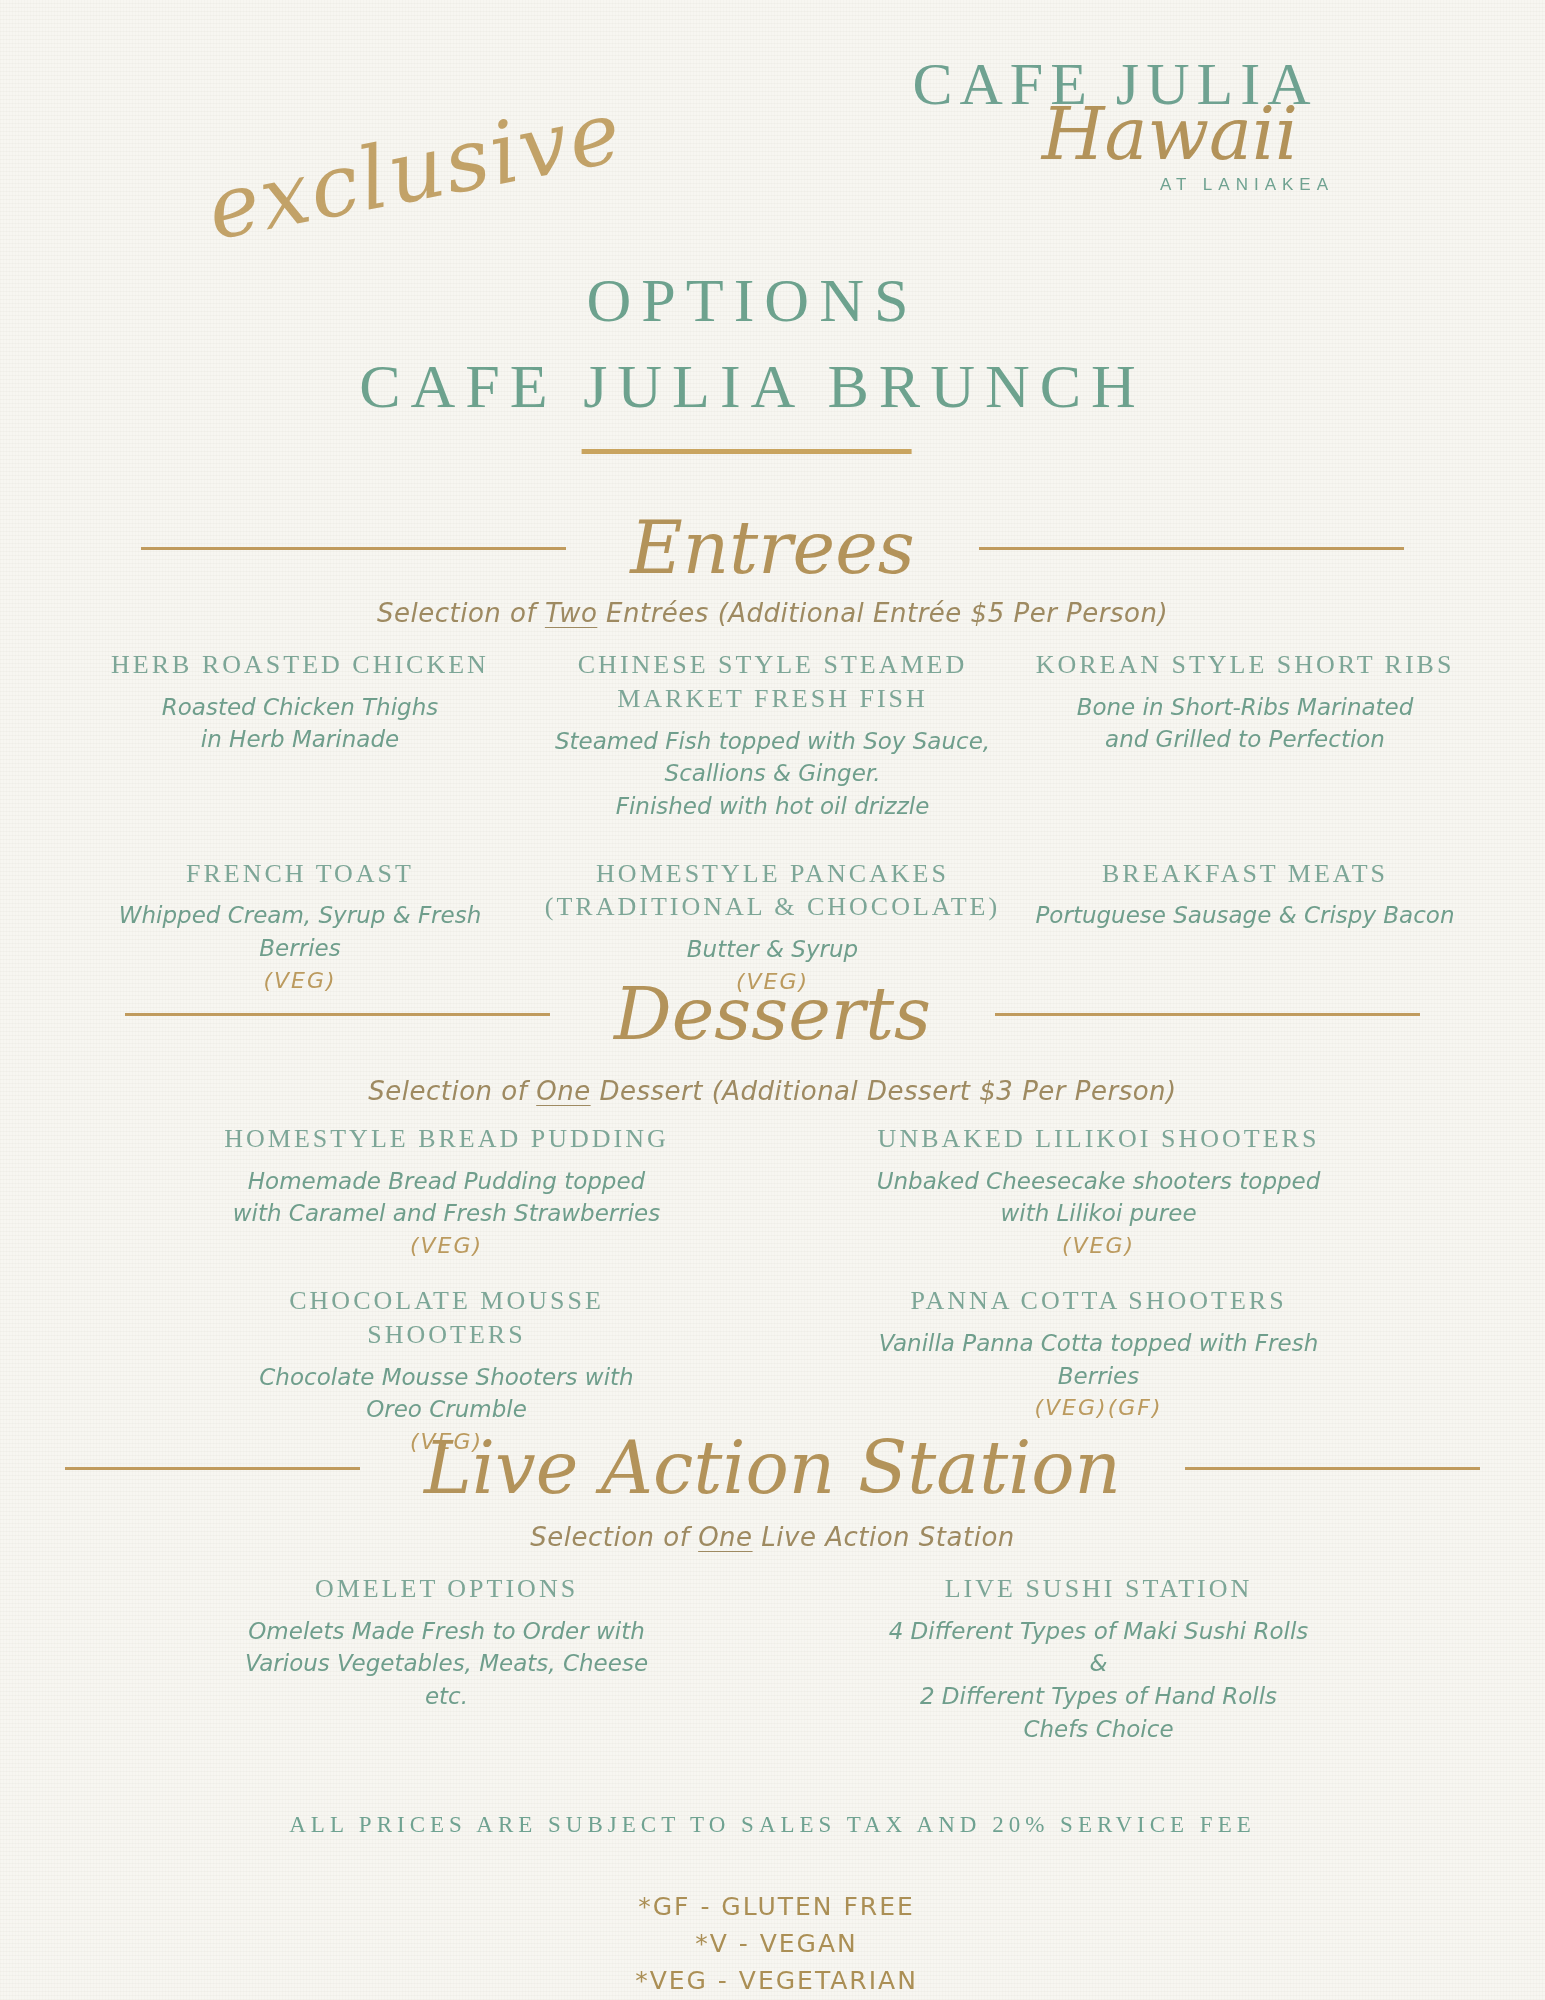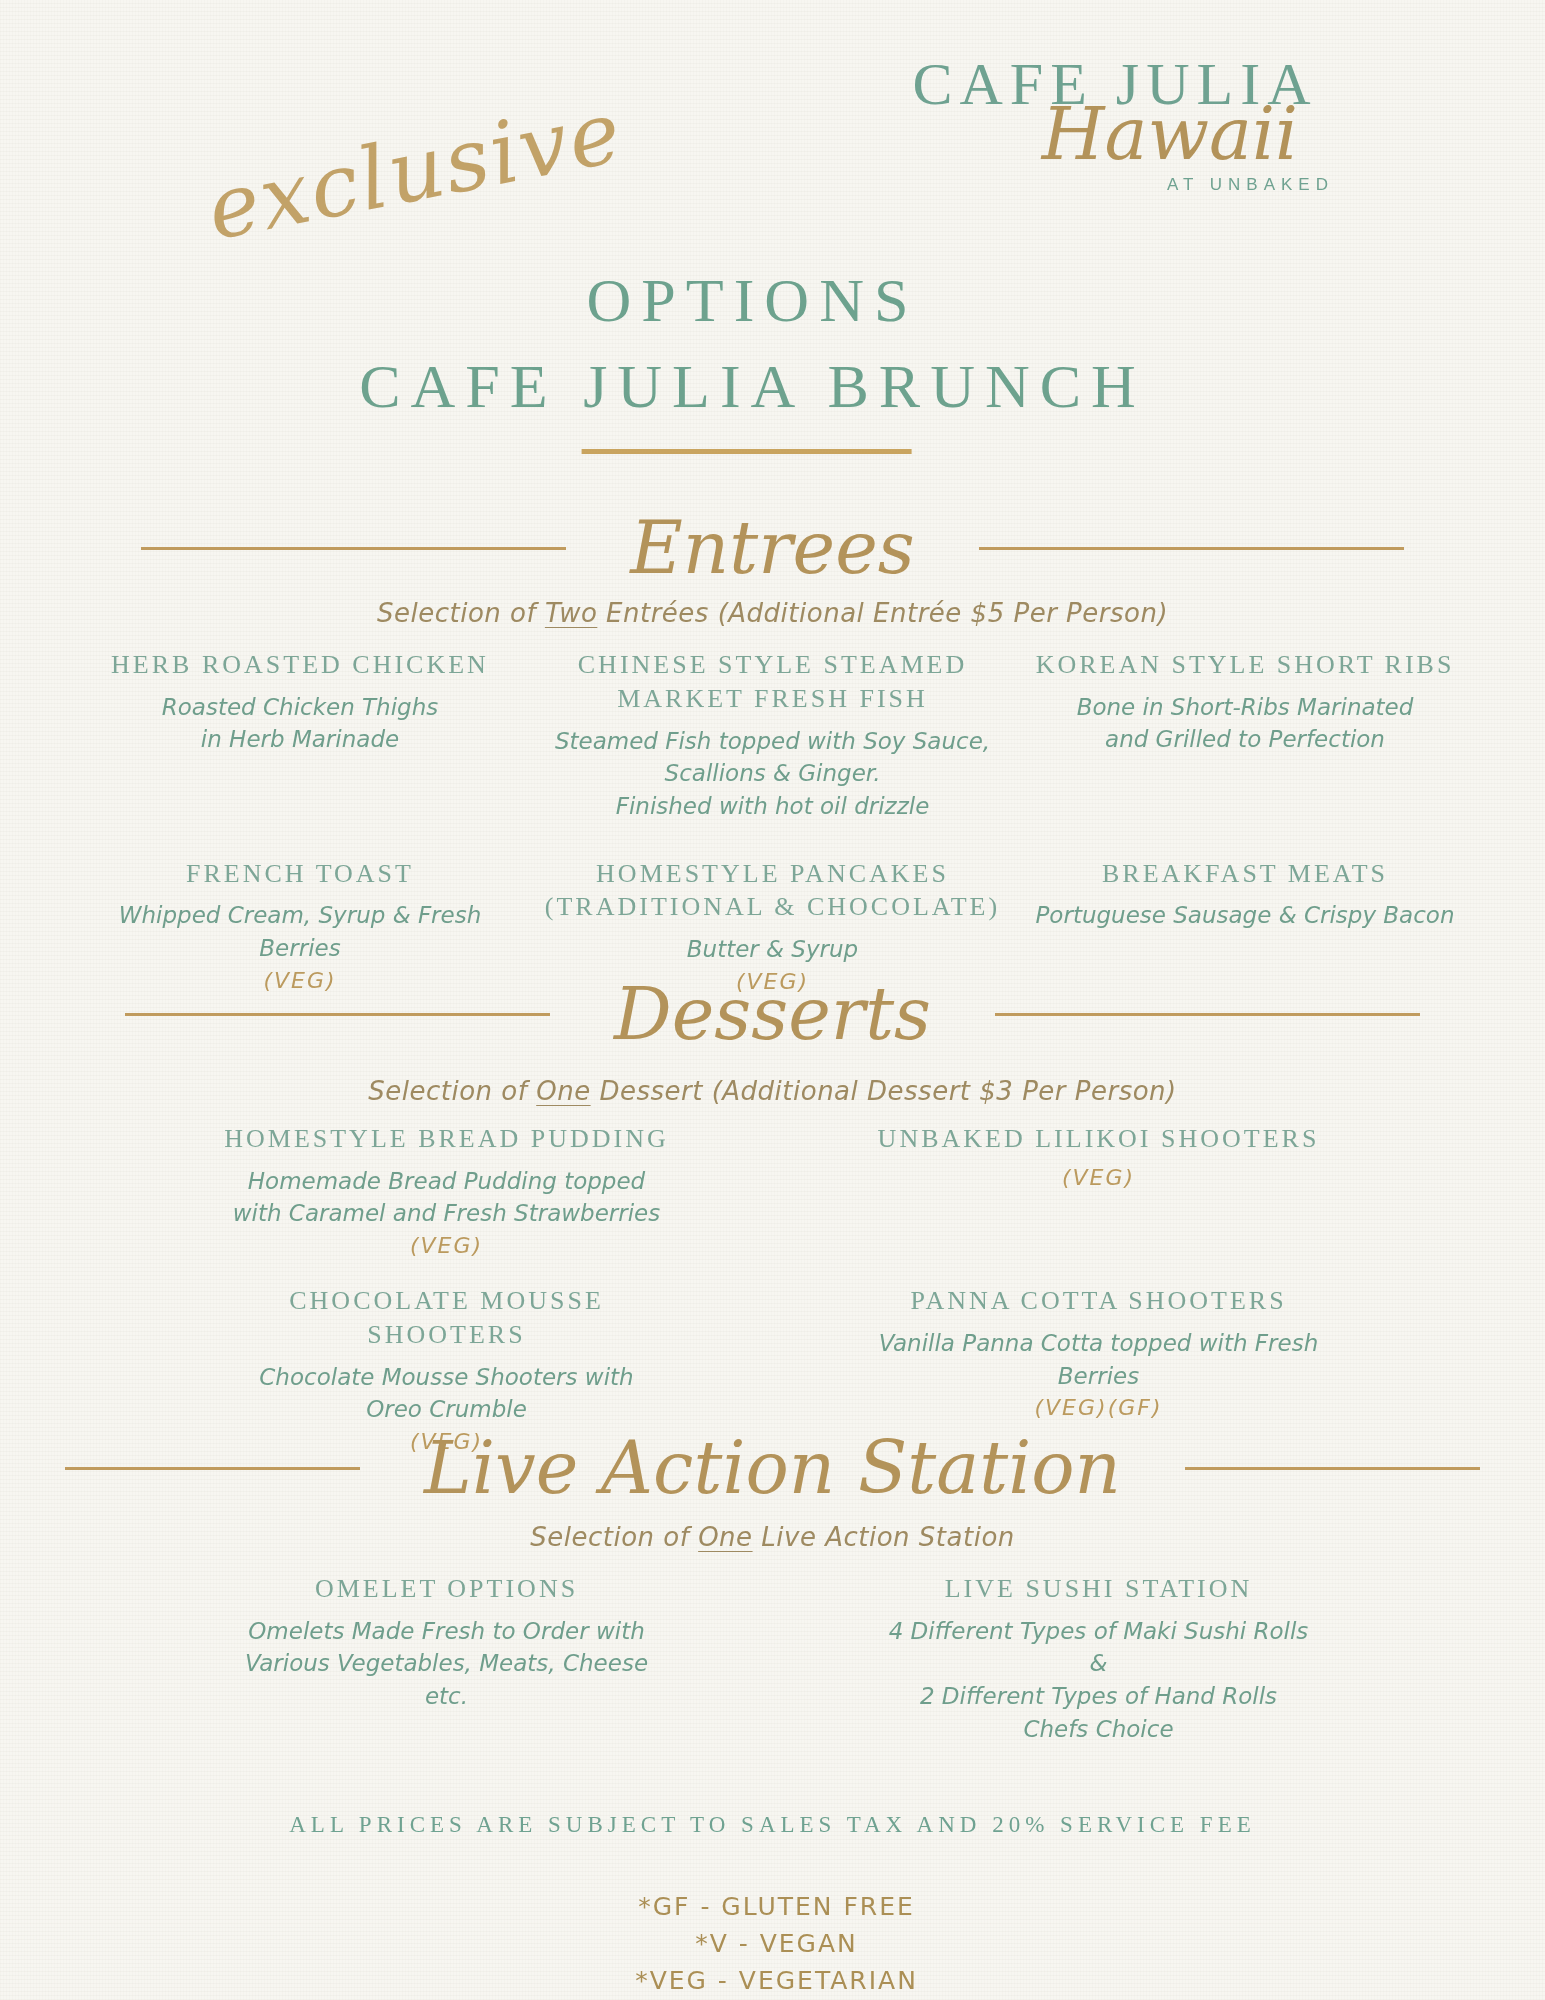--- a/index.html
+++ b/index.html
@@ -208,21 +208,21 @@
 </head>
 <body>
 
 <div class="page">
 
   <div class="exclusive">exclusive</div>
 
   <div class="logo">
     <div class="logo-name">CAFE JULIA</div>
     <div class="logo-script">Hawaii</div>
-    <div class="logo-sub">AT UNBAKED</div>
+    <div class="logo-sub">AT LANIAKEA</div>
   </div>
 
   <div class="title">
     <div>OPTIONS</div>
     <div>CAFE JULIA BRUNCH</div>
   </div>
   <div class="title-divider"></div>
 
   <div class="sec-head" id="entrees-head">
     <div class="line line-long"></div>
@@ -284,20 +284,22 @@
 
   <div class="grid-2" id="desserts-grid">
     <div class="item">
       <div class="item-name">HOMESTYLE BREAD PUDDING</div>
       <div class="item-desc">Homemade Bread Pudding topped
 with Caramel and Fresh Strawberries</div>
       <div class="item-tag">(VEG)</div>
     </div>
     <div class="item">
       <div class="item-name">UNBAKED LILIKOI SHOOTERS</div>
+      <div class="item-desc">Unbaked Cheesecake shooters topped
+with Lilikoi puree</div>
       <div class="item-tag">(VEG)</div>
     </div>
     <div class="item">
       <div class="item-name">CHOCOLATE MOUSSE
 SHOOTERS</div>
       <div class="item-desc">Chocolate Mousse Shooters with
 Oreo Crumble</div>
       <div class="item-tag">(VEG)</div>
     </div>
     <div class="item">

